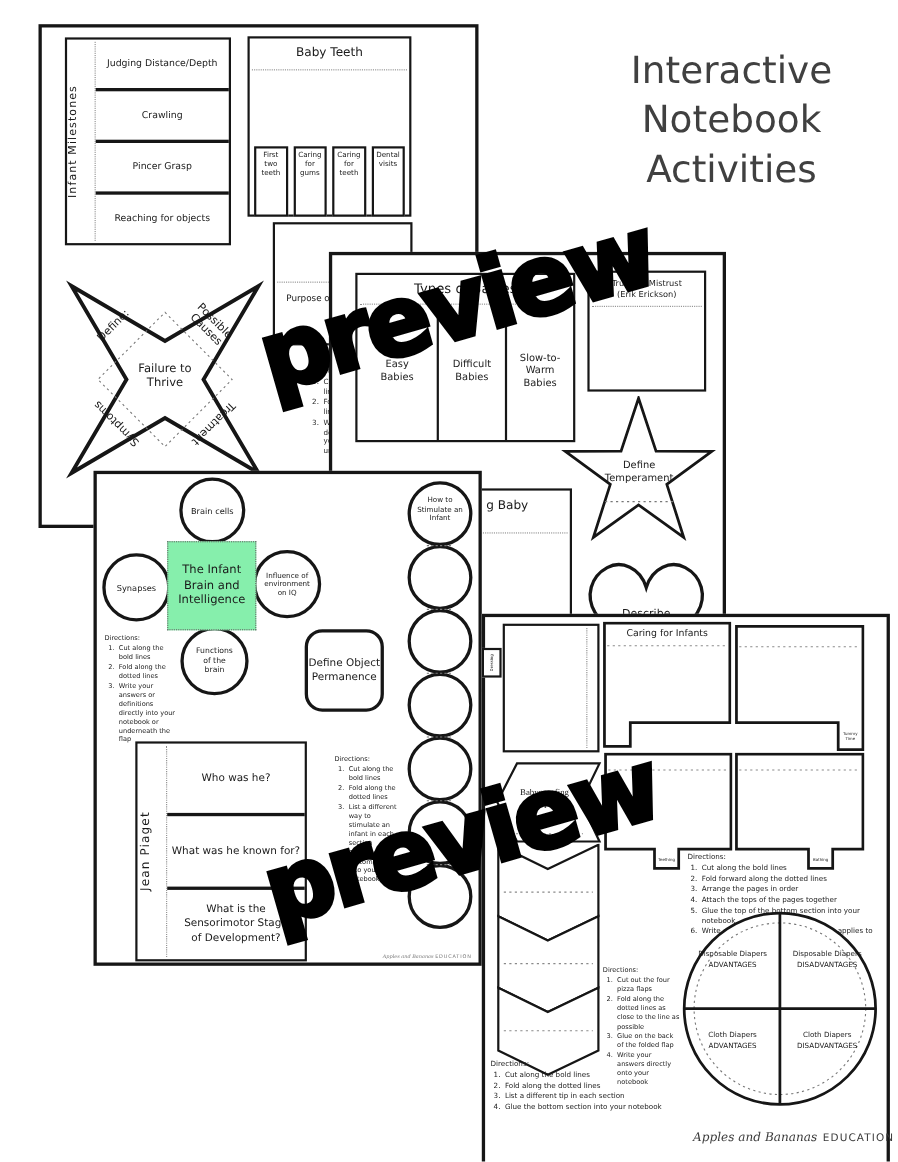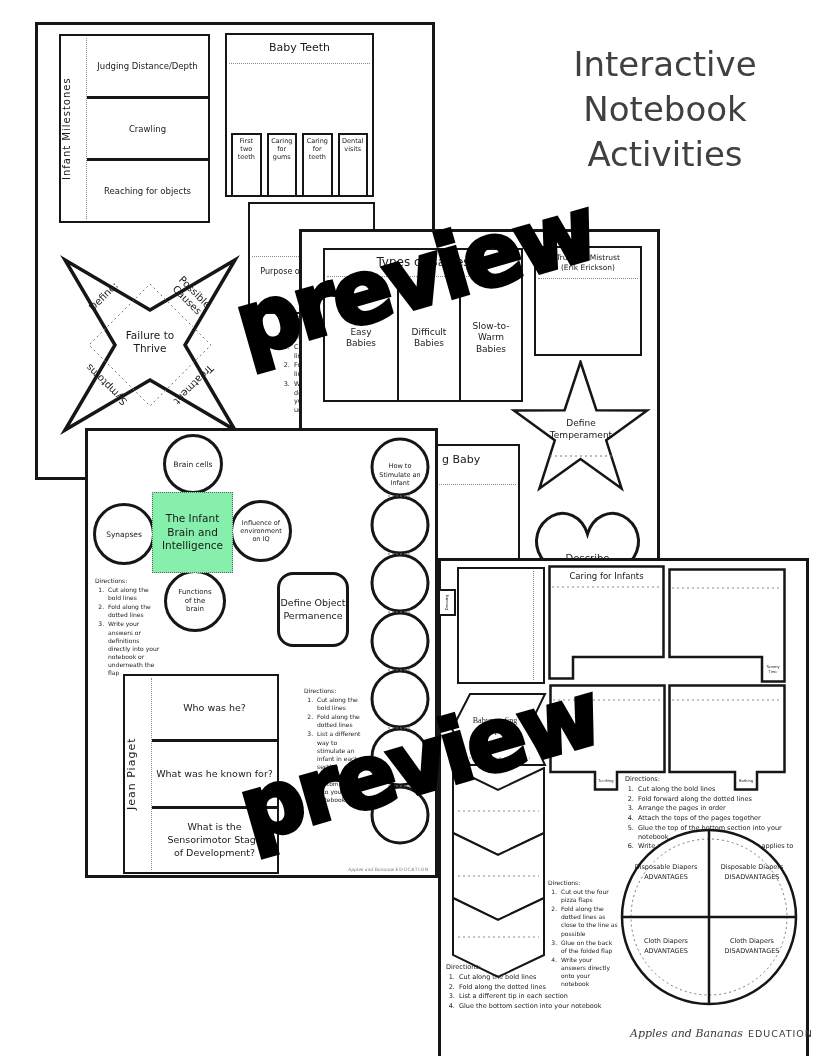--- a/index.html
+++ b/index.html
@@ -37,20 +37,21 @@
 </div>
 
 <div class="page" style="left:35px;top:22px;width:400px;height:458px;z-index:1;">
 
   <div class="abs bx" style="left:21px;top:9px;width:151px;height:189px;">
     <div class="abs vlabel" style="left:0;top:0;width:25px;height:100%;font-size:10px;">Infant Milestones</div>
     <div class="abs dot-v" style="left:25px;top:2px;bottom:2px;width:0;"></div>
     <div class="abs" style="left:26px;top:0;right:0;bottom:0;display:flex;flex-direction:column;">
       <div class="cc" style="flex:1;font-size:8.5px;">Judging Distance/Depth</div>
       <div class="cc row-sep" style="flex:1;font-size:8.5px;">Crawling</div>
+      <div class="cc row-sep" style="flex:1;font-size:8.5px;">Pincer Grasp</div>
       <div class="cc row-sep" style="flex:1;font-size:8.5px;">Reaching for objects</div>
     </div>
   </div>
 
   <div class="abs bx" style="left:187px;top:8px;width:149px;height:164px;">
     <div class="abs" style="left:0;top:6px;width:100%;text-align:center;font-size:11px;">Baby Teeth</div>
     <div class="abs dot-h" style="left:2px;right:2px;top:28px;"></div>
     <div class="abs" style="left:4px;right:4px;bottom:-2px;height:64px;display:flex;gap:5px;">
       <div class="bx" style="flex:1;border-width:2px;font-size:6.5px;text-align:center;padding-top:3px;line-height:1.2;">First two teeth</div>
       <div class="bx" style="flex:1;border-width:2px;font-size:6.5px;text-align:center;padding-top:3px;line-height:1.2;">Caring for gums</div>
@@ -162,21 +163,21 @@
       <circle cx="36" cy="262" r="28" fill="#fff" stroke="#161616" stroke-width="3"></circle>
       <circle cx="36" cy="320" r="28" fill="#fff" stroke="#161616" stroke-width="3"></circle>
       <circle cx="36" cy="378" r="28" fill="#fff" stroke="#161616" stroke-width="3"></circle>
       <line x1="24" y1="59" x2="48" y2="59" stroke="#777" stroke-width="1" stroke-dasharray="2,2"></line>
       <line x1="24" y1="117" x2="48" y2="117" stroke="#777" stroke-width="1" stroke-dasharray="2,2"></line>
       <line x1="24" y1="175" x2="48" y2="175" stroke="#777" stroke-width="1" stroke-dasharray="2,2"></line>
       <line x1="24" y1="233" x2="48" y2="233" stroke="#777" stroke-width="1" stroke-dasharray="2,2"></line>
       <line x1="24" y1="291" x2="48" y2="291" stroke="#777" stroke-width="1" stroke-dasharray="2,2"></line>
       <line x1="24" y1="349" x2="48" y2="349" stroke="#777" stroke-width="1" stroke-dasharray="2,2"></line>
     </svg>
-    <div class="abs cc" style="left:8px;top:16px;width:56px;height:44px;font-size:6.5px;line-height:1.3;">How to Stimulate an Infant</div>
+    <div class="abs cc" style="left:8px;top:4px;width:56px;height:44px;font-size:6.5px;line-height:1.3;">How to Stimulate an Infant</div>
   </div>
 
   <div class="abs dir" style="left:216px;top:256px;width:60px;font-size:6px;">
     <div class="dh">Directions:</div>
     <ol>
       <li>Cut along the bold lines</li>
       <li>Fold along the dotted lines</li>
       <li>List a different way to stimulate an infant in each section</li>
       <li>Glue the bottom section into your notebook</li>
     </ol>

